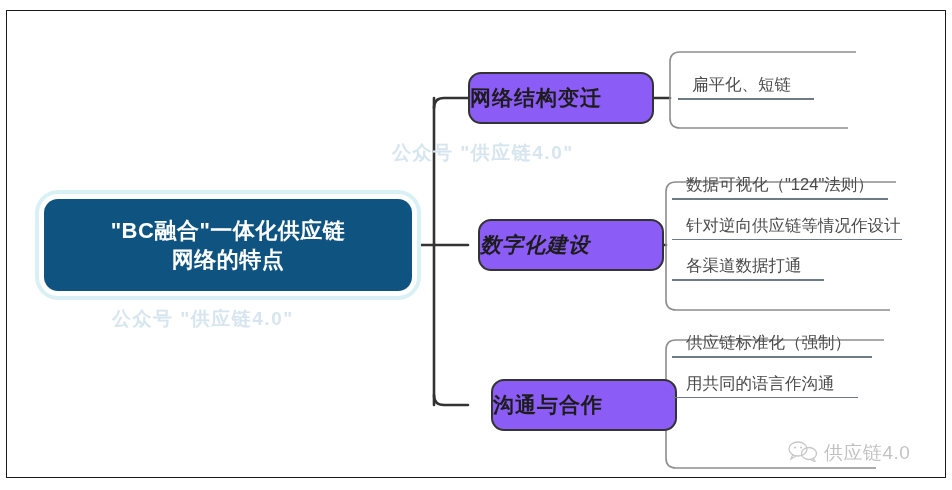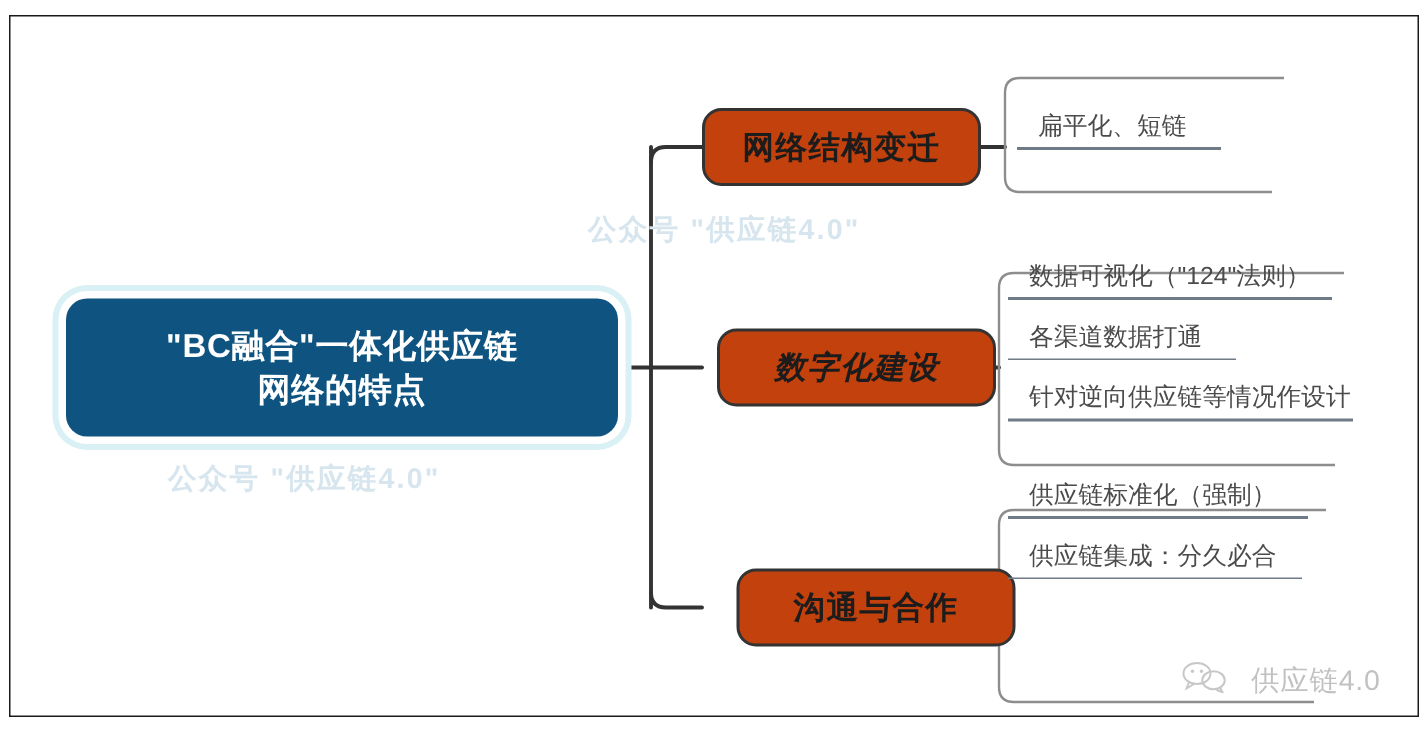--- a/index.html
+++ b/index.html
@@ -59,26 +59,26 @@
     text-align: center;
     letter-spacing: 0.5px;
     white-space: pre-line;
   }
 
   
   .branch-node {
     position: absolute;
     width: 186px;
     height: 52px;
-    background: #c2410c;
+    background: #8b5cf6;
     border: 2.5px solid #333333;
     border-radius: 13px;
     display: flex;
     align-items: center;
-    justify-content: center;
+    justify-content: flex-start;
     box-sizing: border-box;
   }
   .branch-label {
     color: #1c1c1c;
     font-size: 21px;
     font-weight: bold;
     letter-spacing: 1px;
   }
   #branch-0 { left: 468px; top: 72px; }
   #branch-1 { left: 478px; top: 219px; font-style: italic; }
@@ -98,21 +98,21 @@
   }
   .leaf-item .rule {
     position: absolute;
     left: 0;
     bottom: 0;
     height: 1.4px;
     background: #6e7a86;
   }
   #leaves-0 { left: 678px; top: 48px; margin-top: 28px; }
   #leaves-1 { left: 672px; top: 176px; }
-  #leaves-2 { left: 672px; top: 322px; }
+  #leaves-2 { left: 672px; top: 334px; }
 
   .leaf-item + .leaf-item { margin-top: 15px; }
   #leaves-1 .leaf-item + .leaf-item,
   #leaves-2 .leaf-item + .leaf-item { margin-top: 17px; }
 
   
   .watermark {
     position: absolute;
     color: #d7e6ee;
     font-size: 19px;
@@ -124,21 +124,21 @@
   #watermark-top { left: 392px; top: 140px; }
   #watermark-bottom { left: 112px; top: 306px; }
 
   
   #badge {
     position: absolute;
     left: 788px;
     top: 440px;
     display: flex;
     align-items: center;
-    gap: 16px;
+    gap: 6px;
     opacity: 0.36;
   }
   #badge-text {
     color: #555555;
     font-size: 19px;
     letter-spacing: 0.5px;
     white-space: nowrap;
   }
 </style>
 </head>
@@ -201,37 +201,37 @@
       <span class="rule" style="width:136px"></span>
     </div>
   </div>
 
   <div class="leaf-group" id="leaves-1">
     <div class="leaf-item">
       <span>数据可视化（"124"法则）</span>
       <span class="rule" style="width:216px"></span>
     </div>
     <div class="leaf-item">
+      <span>针对逆向供应链等情况作设计</span>
+      <span class="rule" style="width:230px"></span>
+    </div>
+    <div class="leaf-item">
       <span>各渠道数据打通</span>
       <span class="rule" style="width:152px"></span>
     </div>
-    <div class="leaf-item">
-      <span>针对逆向供应链等情况作设计</span>
-      <span class="rule" style="width:230px"></span>
-    </div>
   </div>
 
   <div class="leaf-group" id="leaves-2">
     <div class="leaf-item">
       <span>供应链标准化（强制）</span>
       <span class="rule" style="width:200px"></span>
     </div>
     <div class="leaf-item">
-      <span>供应链集成：分久必合</span>
-      <span class="rule" style="width:196px"></span>
+      <span>用共同的语言作沟通</span>
+      <span class="rule" style="width:186px"></span>
     </div>
   </div>
 
   <div class="watermark" id="watermark-top">公众号 "供应链4.0"</div>
   <div class="watermark" id="watermark-bottom">公众号 "供应链4.0"</div>
 
   <div id="badge">
     <span>
       <svg width="30" height="22" viewBox="0 0 30 22" xmlns="http://www.w3.org/2000/svg">
         <g fill="none" stroke="#666666" stroke-width="1.3">

